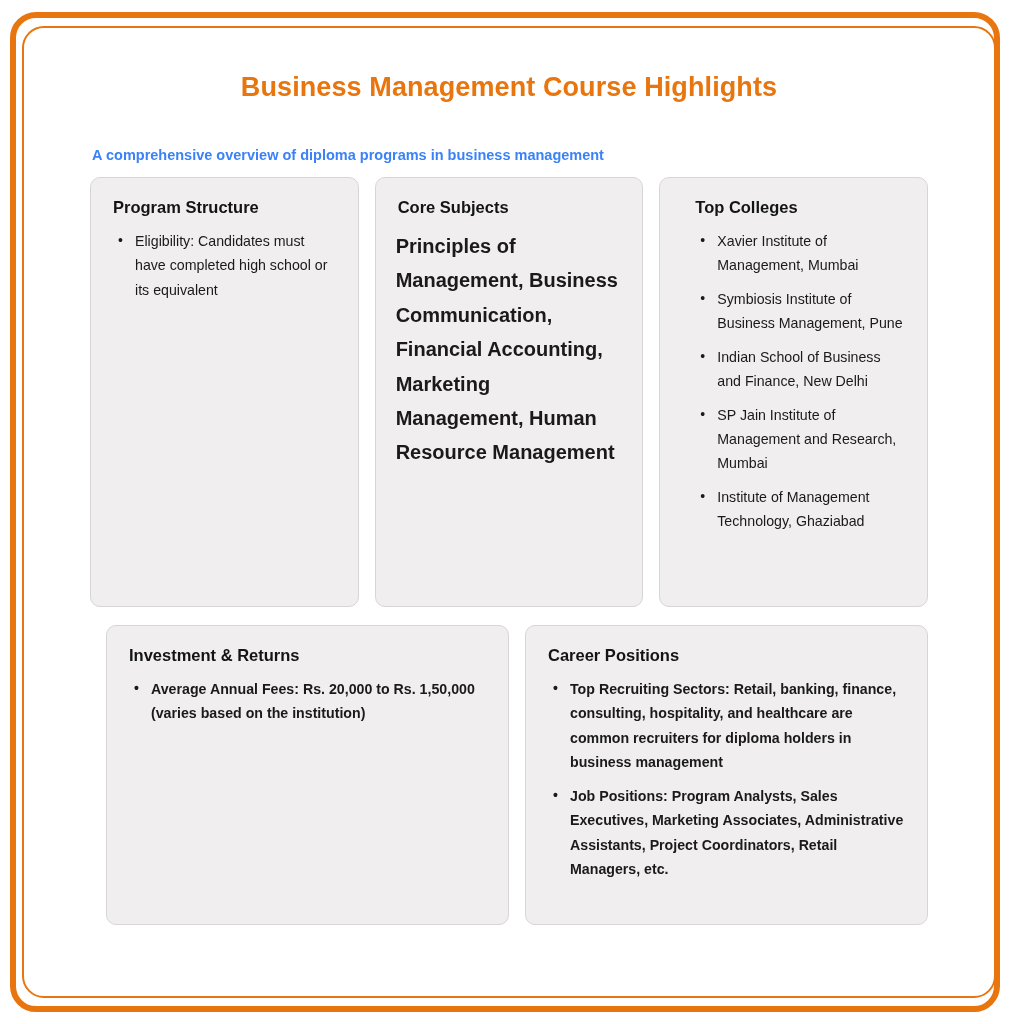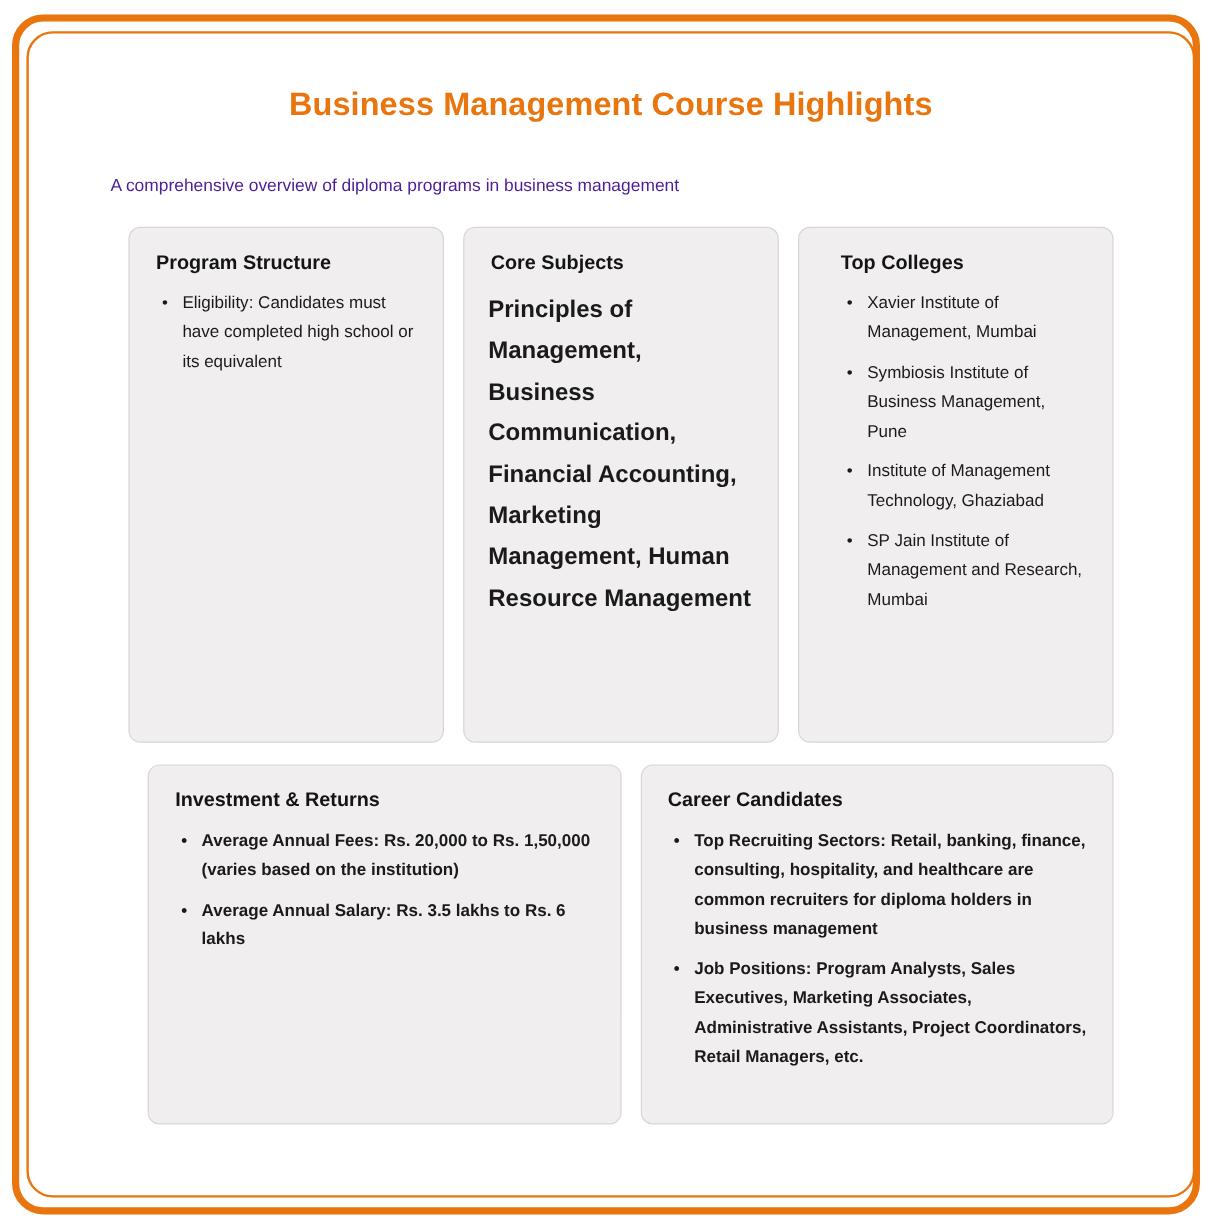--- a/index.html
+++ b/index.html
@@ -55,29 +55,28 @@
   .title {
     text-align: center;
     color: #e8750d;
     font-size: 27px;
     font-weight: bold;
     letter-spacing: 0.1px;
     margin: 0 0 44px 0;
   }
   .subtitle {
     font-size: 14.5px;
-    font-weight: normal;
-    color: #4c1d95;
-    margin: 0 0 26px 2px;
+    font-weight: bold;
+    color: #3b82f6;
+    margin: 0 0 14px 2px;
   }
   .row {
     display: flex;
     gap: 16px;
     align-items: stretch;
-    margin-left: 17px;
   }
   .row-one {
     margin-bottom: 18px;
   }
   .card {
     background: #f0eeee;
     border: 1px solid #d8d5d5;
     border-radius: 10px;
     box-sizing: border-box;
     padding: 20px 20px 18px 20px;
@@ -152,39 +151,39 @@
         <div class="card card-b">
           <h2 class="card-title">Core Subjects</h2>
           <p class="plain-text">Principles of Management, Business Communication, Financial Accounting, Marketing Management, Human Resource Management</p>
         </div>
 
         <div class="card card-c">
           <h2 class="card-title">Top Colleges</h2>
           <ul class="card-list">
             <li>Xavier Institute of Management, Mumbai</li>
             <li>Symbiosis Institute of Business Management, Pune</li>
+            <li>Indian School of Business and Finance, New Delhi</li>
+            <li>SP Jain Institute of Management and Research, Mumbai</li>
             <li>Institute of Management Technology, Ghaziabad</li>
-            <li>SP Jain Institute of Management and Research, Mumbai</li>
           </ul>
         </div>
 
       </div>
 
       <div class="row row-two">
 
         <div class="card card-d">
           <h2 class="card-title">Investment &amp; Returns</h2>
           <ul class="card-list bold">
             <li>Average Annual Fees: Rs. 20,000 to Rs. 1,50,000 (varies based on the institution)</li>
-            <li>Average Annual Salary: Rs. 3.5 lakhs to Rs. 6 lakhs</li>
           </ul>
         </div>
 
         <div class="card card-e">
-          <h2 class="card-title">Career Candidates</h2>
+          <h2 class="card-title">Career Positions</h2>
           <ul class="card-list bold">
             <li>Top Recruiting Sectors: Retail, banking, finance, consulting, hospitality, and healthcare are common recruiters for diploma holders in business management</li>
             <li>Job Positions: Program Analysts, Sales Executives, Marketing Associates, Administrative Assistants, Project Coordinators, Retail Managers, etc.</li>
           </ul>
         </div>
 
       </div>
 
     </div>
   </div>

